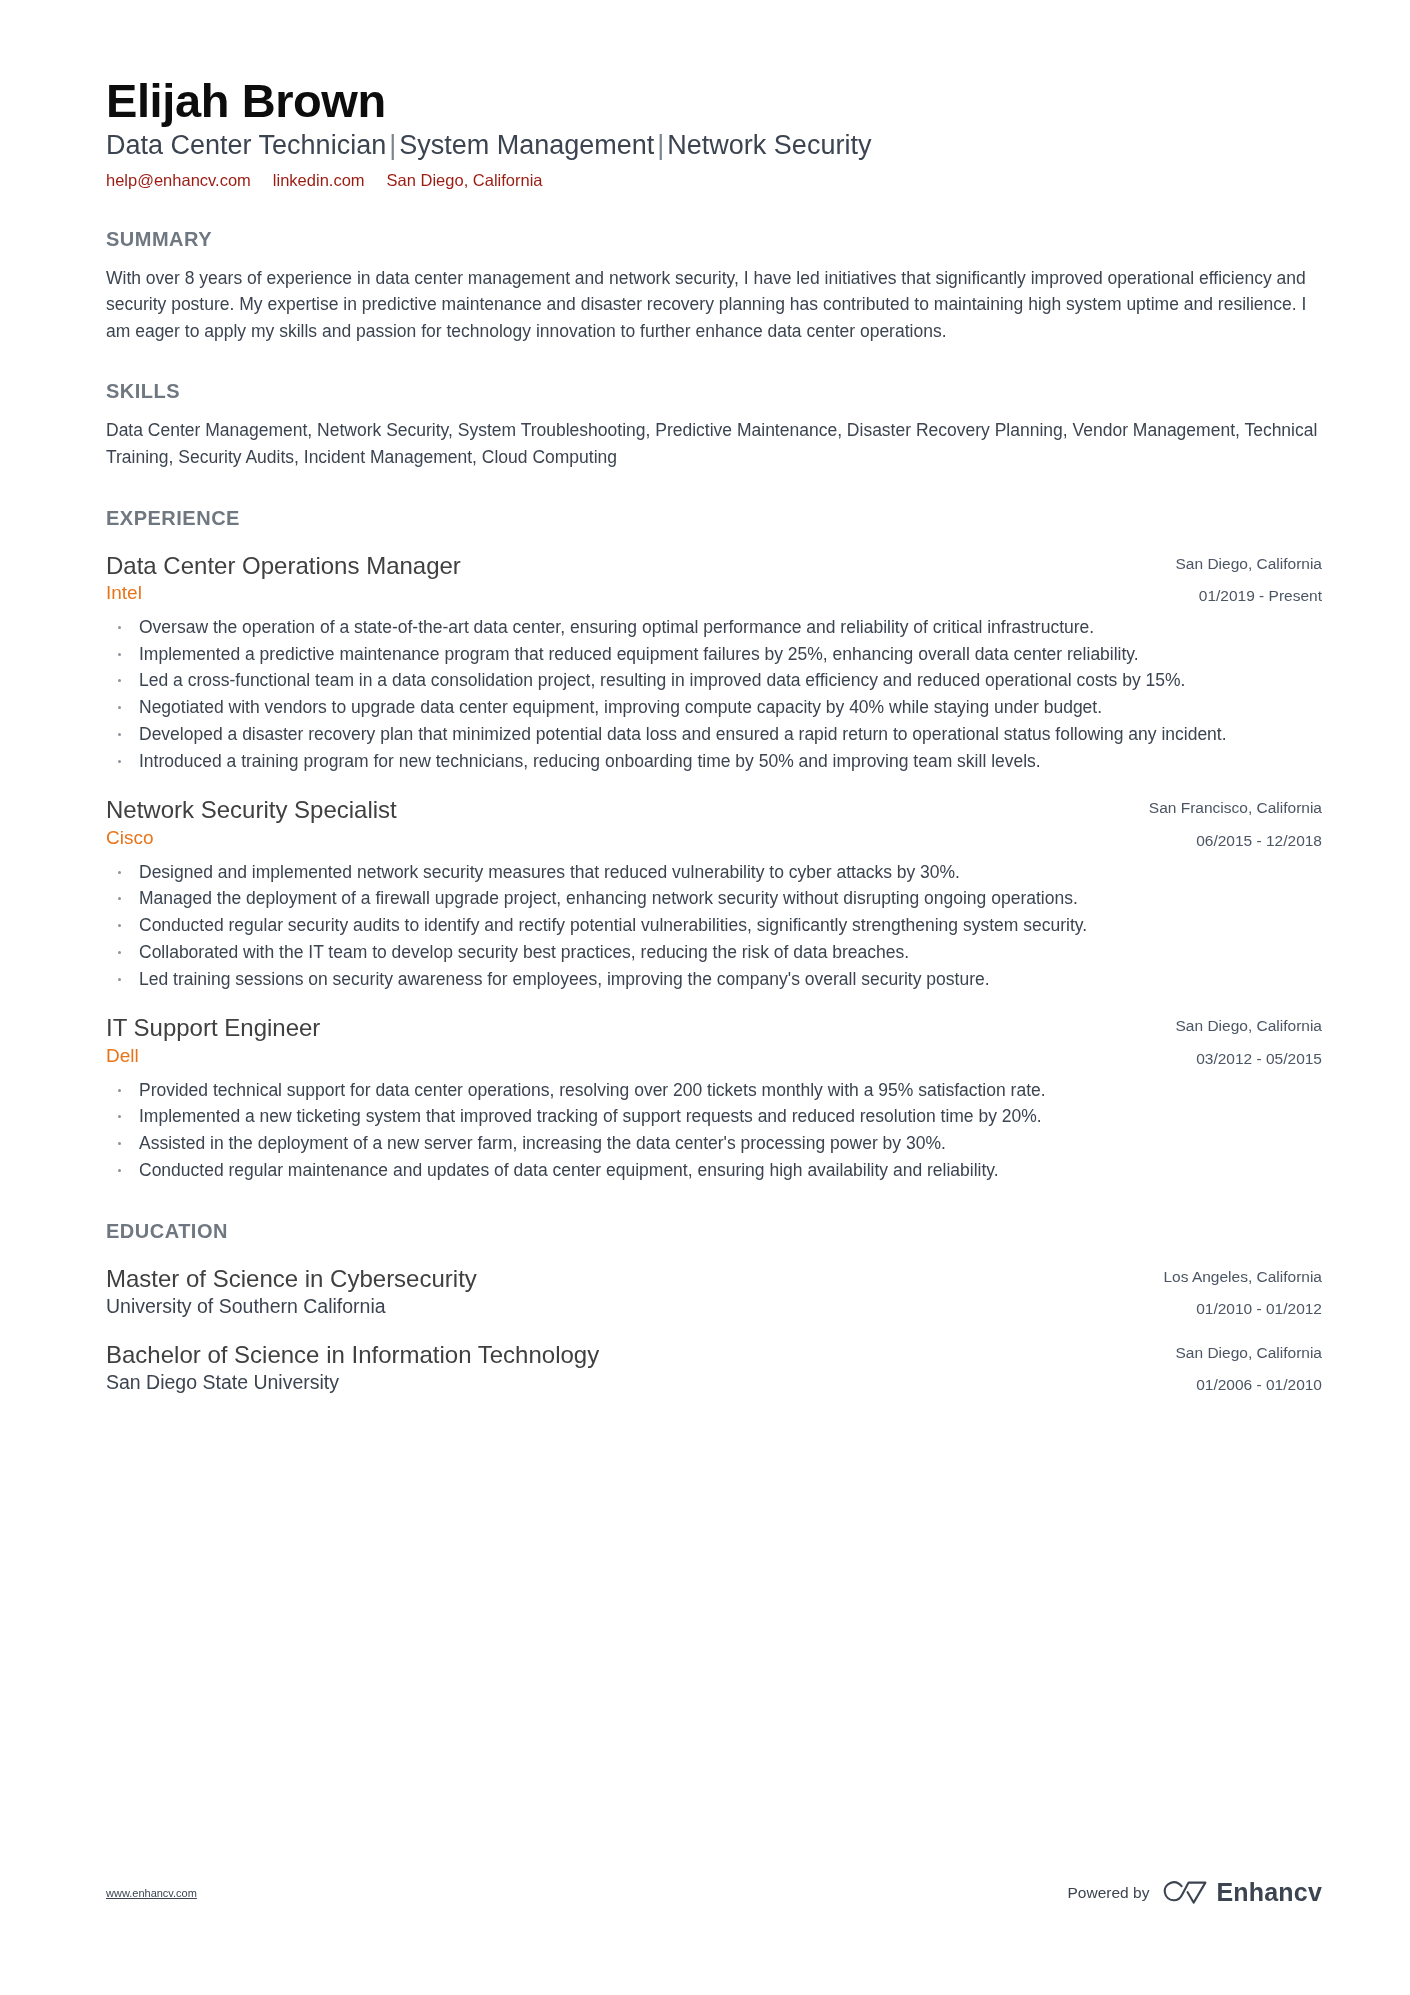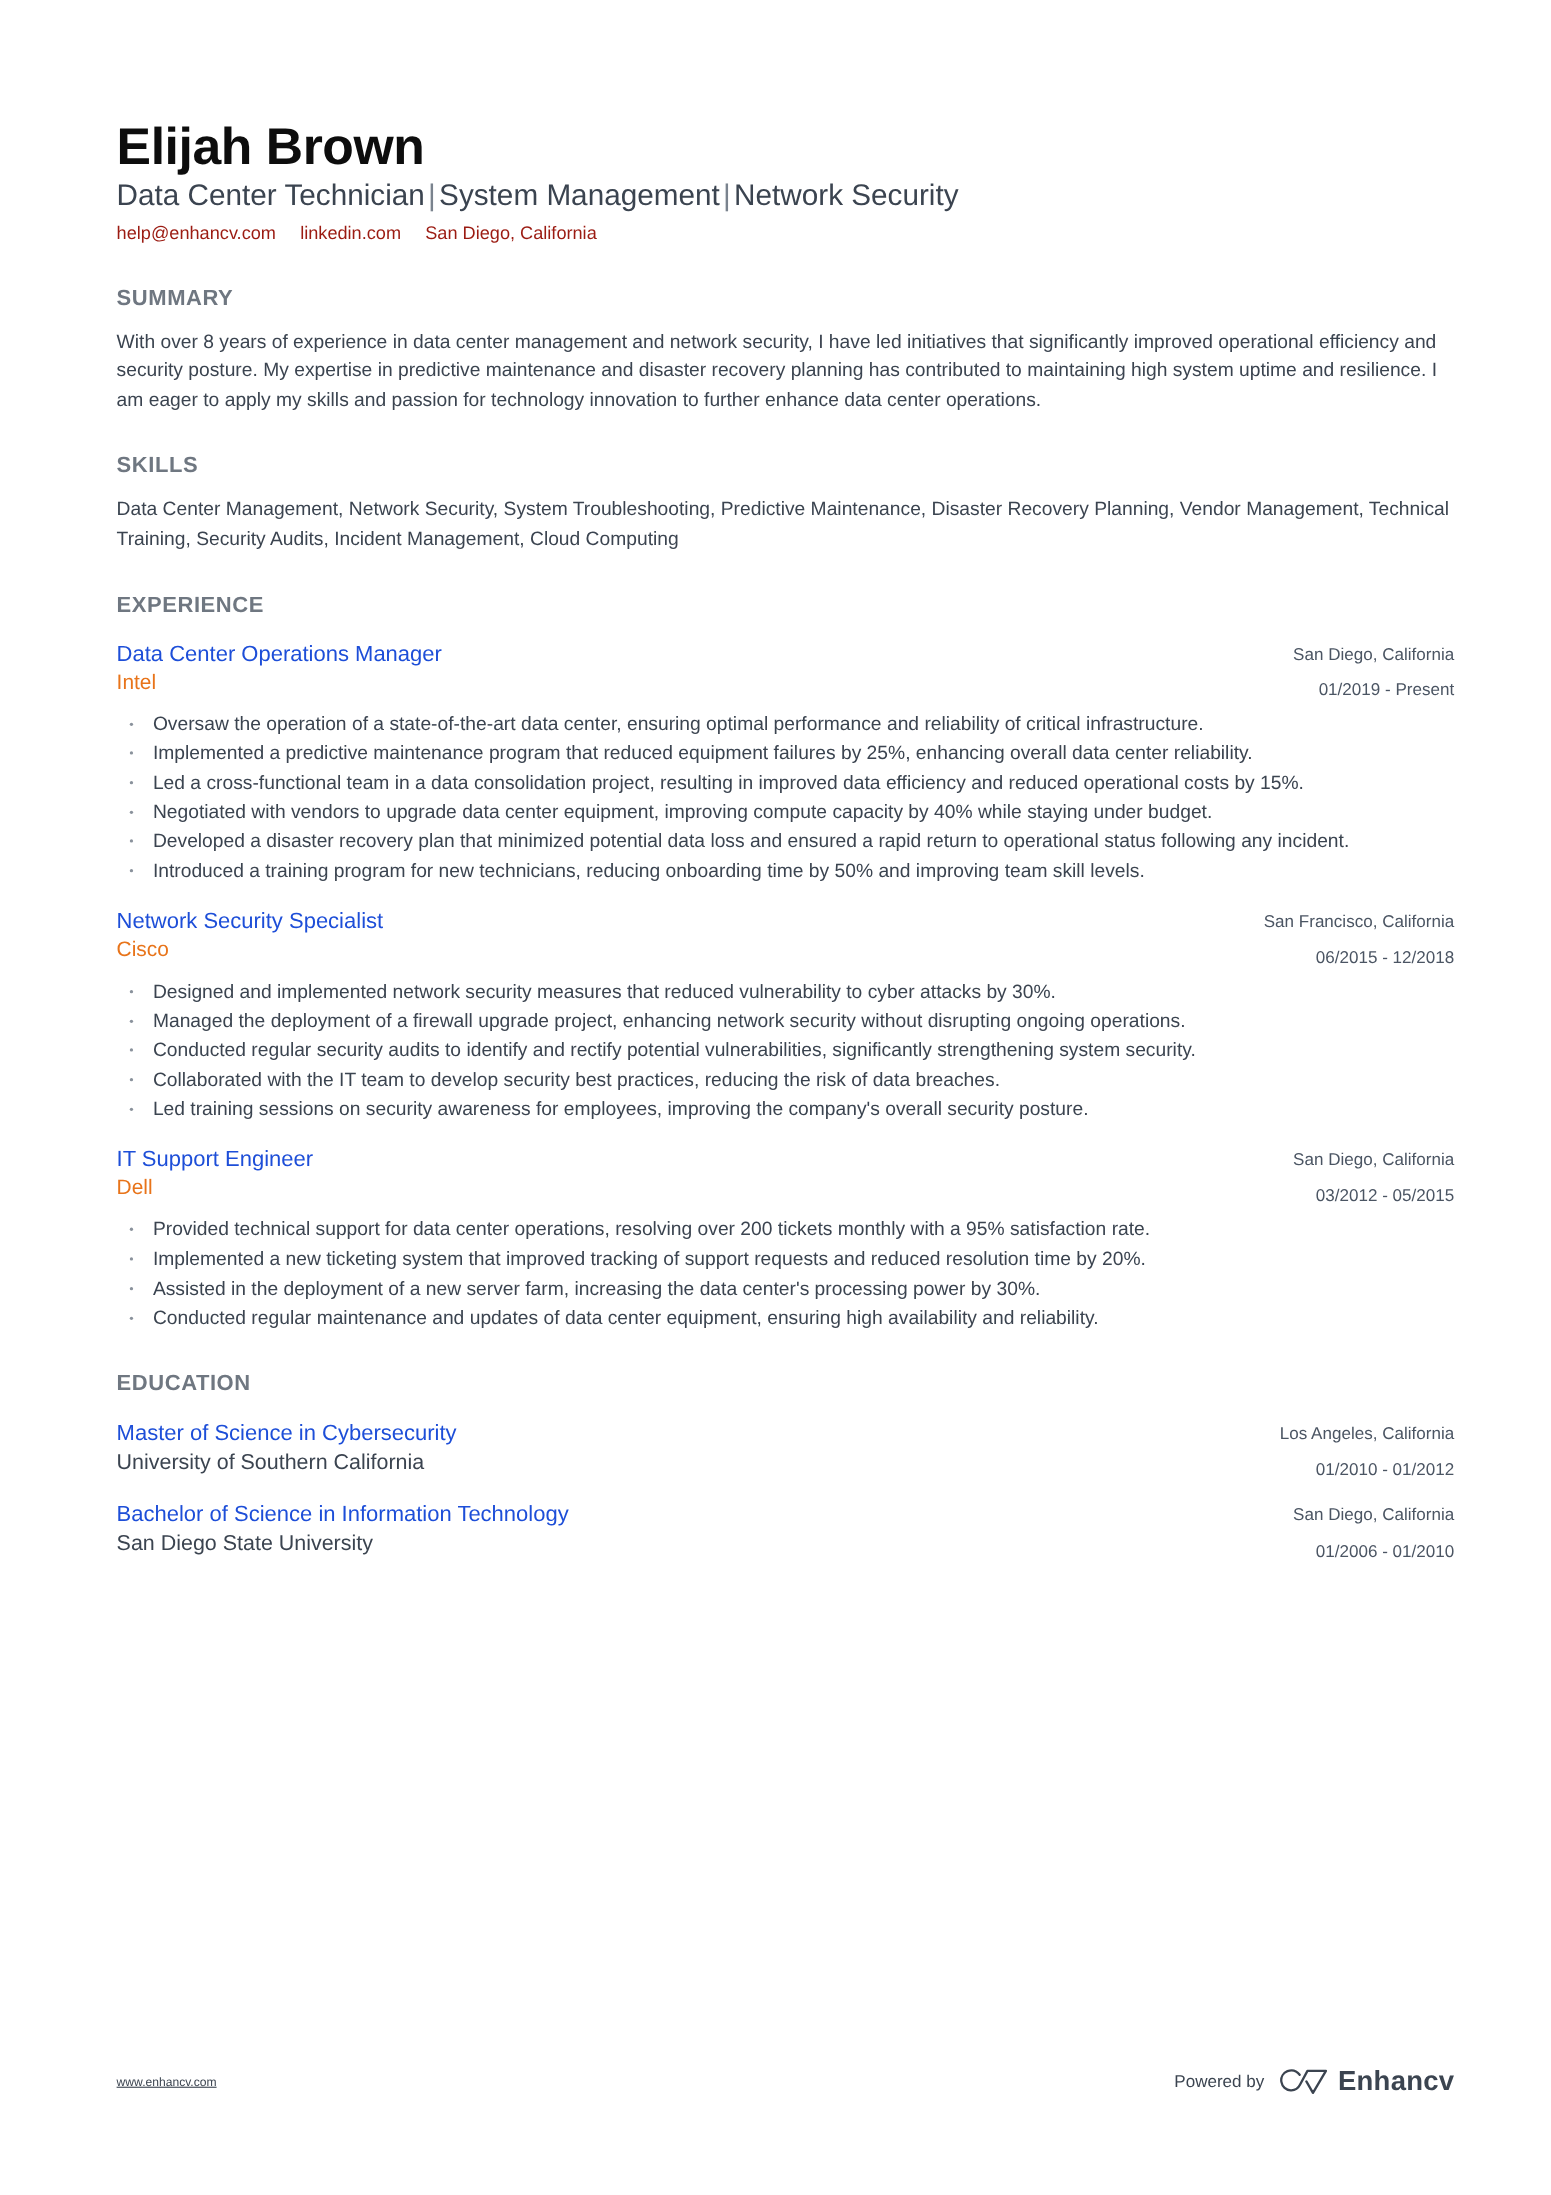--- a/index.html
+++ b/index.html
@@ -10,21 +10,21 @@
   body {
     font-family: "Liberation Sans", sans-serif;
     -webkit-font-smoothing: antialiased;
   }
   .page {
     position: relative;
     width: 1410px;
     height: 1971px;
     background: #ffffff;
     box-sizing: border-box;
-    padding: 108px 88px 0 106px;
+    padding: 76px 88px 0 106px;
     overflow: hidden;
   }
 
   
   .name {
     font-size: 47px;
     font-weight: 700;
     color: #0d0d0d;
     letter-spacing: -0.4px;
     line-height: 1.08;
@@ -81,23 +81,23 @@
   .entry-head {
     display: flex;
     align-items: flex-start;
     justify-content: space-between;
   }
   .entry-left {
     flex: 1 1 auto;
     min-width: 0;
   }
   .entry-title {
-    font-size: 20px;
+    font-size: 24px;
     font-weight: 400;
-    color: #1d4ed8;
+    color: #404040;
     line-height: 1.15;
     margin: 0 0 3px 0;
   }
   .entry-org {
     font-size: 19px;
     font-weight: 400;
     color: #e8741a;
     line-height: 1.2;
     margin: 0;
   }

